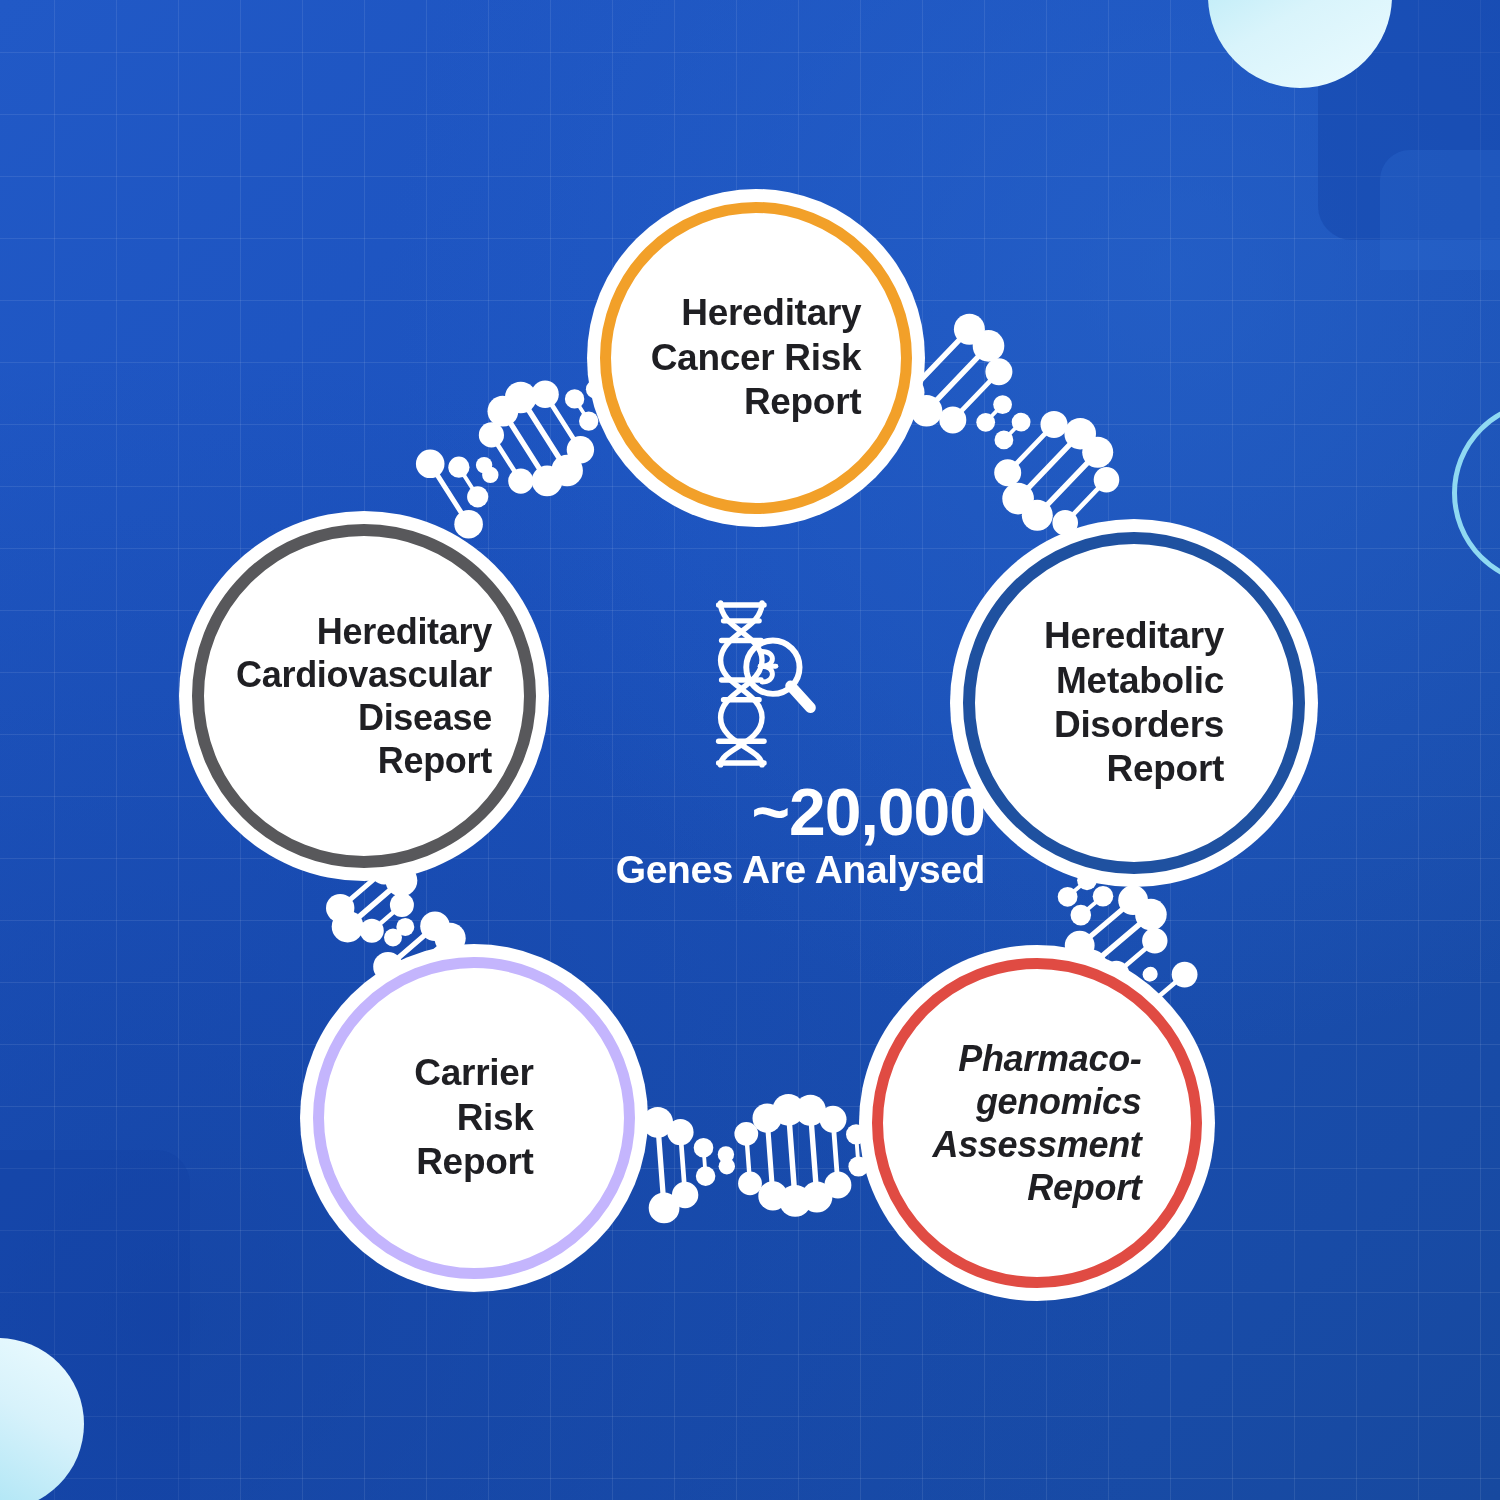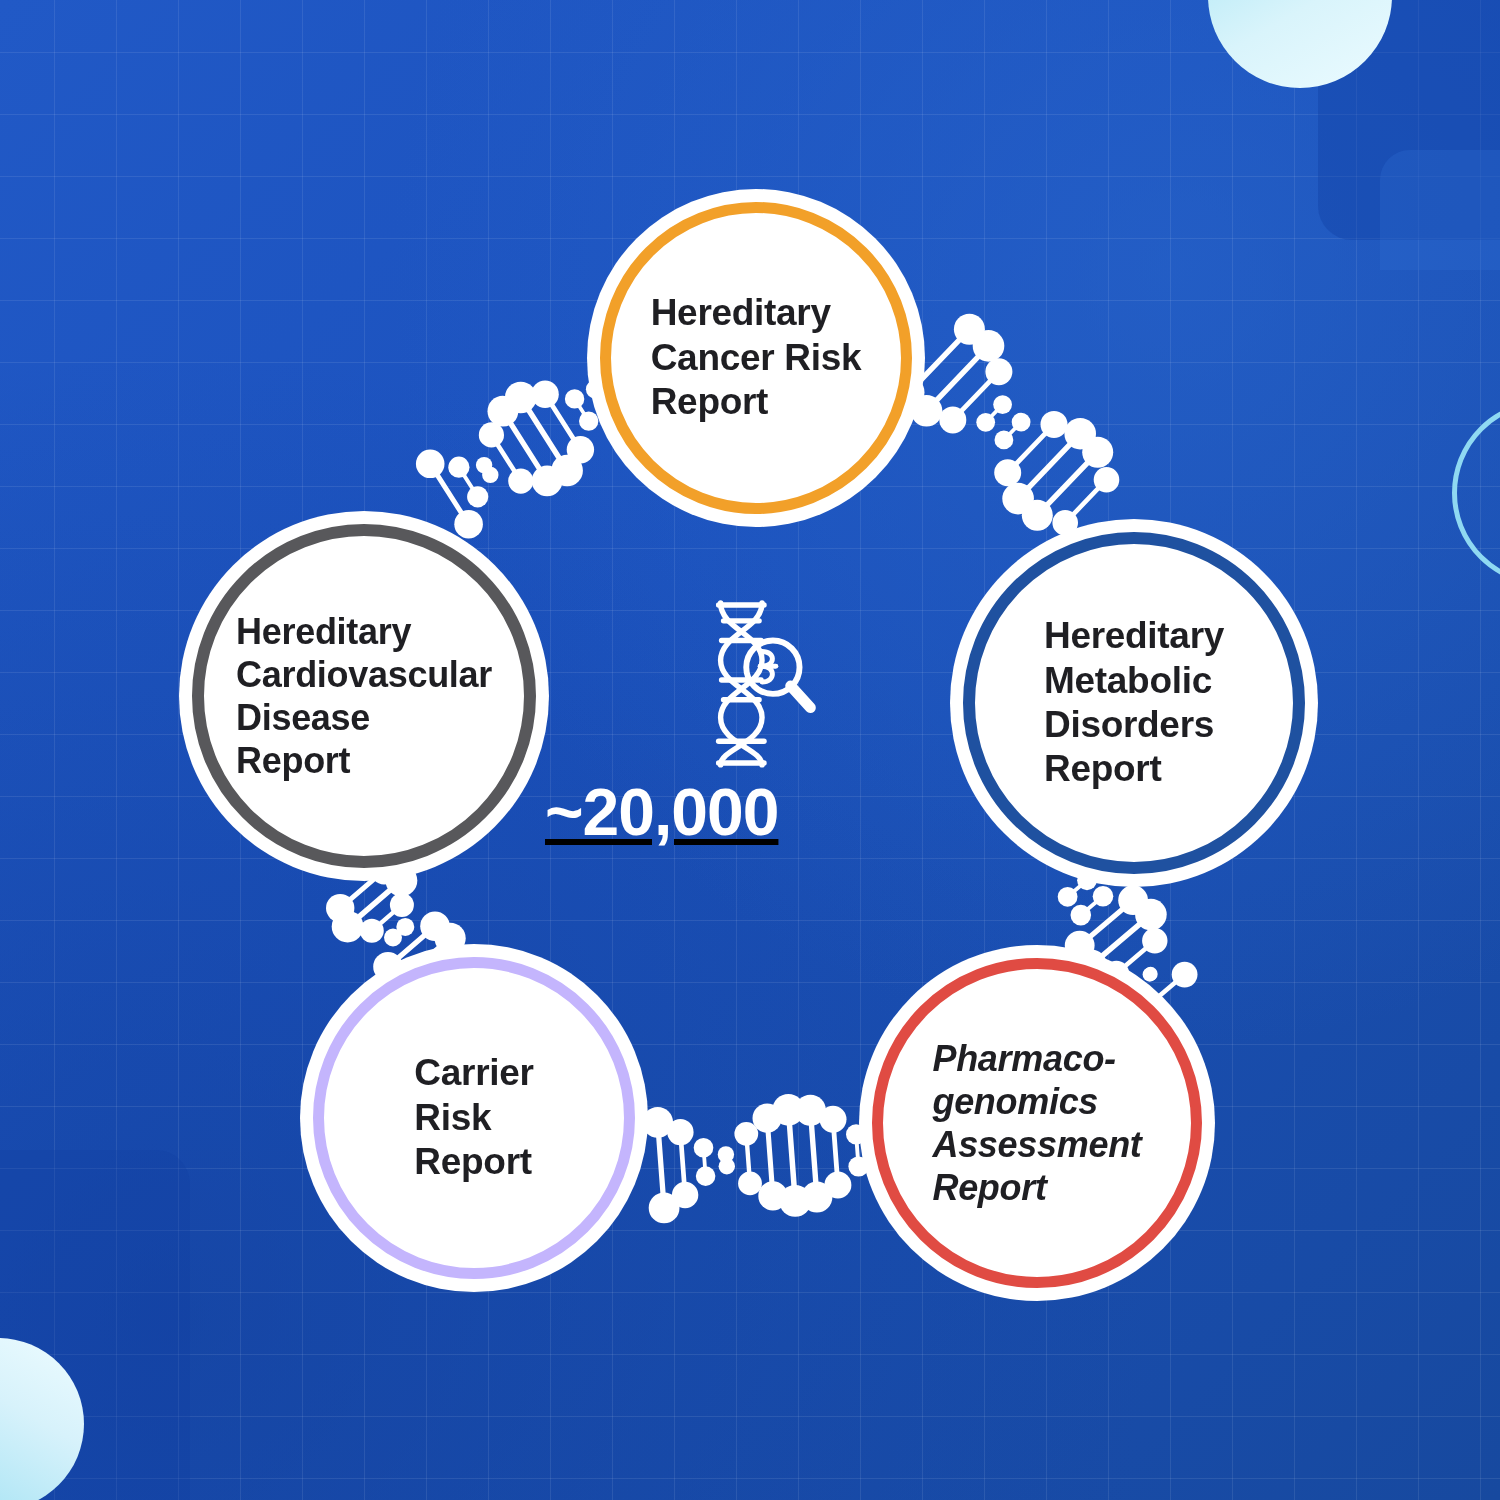--- a/index.html
+++ b/index.html
@@ -69,21 +69,21 @@
 
   
   .node {
     position: absolute;
     border-radius: 50%;
     background: #ffffff;
     box-shadow: 0 0 0 13px #ffffff;
     display: flex;
     align-items: center;
     justify-content: center;
-    text-align: left;
+    text-align: right;
     box-sizing: border-box;
   }
   .node .node-label {
     color: #1f1f23;
     font-weight: 700;
     line-height: 1.20;
     letter-spacing: -0.3px;
     white-space: pre-line;
     padding: 0 10px;
   }
@@ -117,22 +117,21 @@
     border: 11px solid #c4b5fd;
   }
   #node-carrier .node-label { font-size: 37px; }
 
   
   #center-cluster {
     position: absolute;
     left: 545px;
     top: 595px;
     width: 440px;
-    text-align: left;
-    text-decoration: underline;
+    text-align: right;
   }
   #center-icon {
     width: 148px;
     height: 176px;
     margin: 0 auto 8px auto;
     display: block;
   }
   #center-big {
     color: #ffffff;
     font-size: 66px;
@@ -356,15 +355,16 @@
 
       <circle cx="83" cy="73" r="27" stroke="#ffffff" stroke-width="6" fill="none"></circle>
       <path d="M101 92 L121 114" stroke="#ffffff" stroke-width="11" stroke-linecap="round"></path>
       <g stroke="#ffffff" stroke-width="5" stroke-linecap="round" fill="none">
         <path d="M72 57 C86 57, 86 72, 72 72"></path>
         <path d="M72 72 C86 72, 86 88, 72 88"></path>
         <path d="M70 72 H86"></path>
       </g>
     </svg>
     <div id="center-big">~20,000</div>
+    <div id="center-sub">Genes Are Analysed</div>
   </div>
 
 </div>
 
 </body></html>

